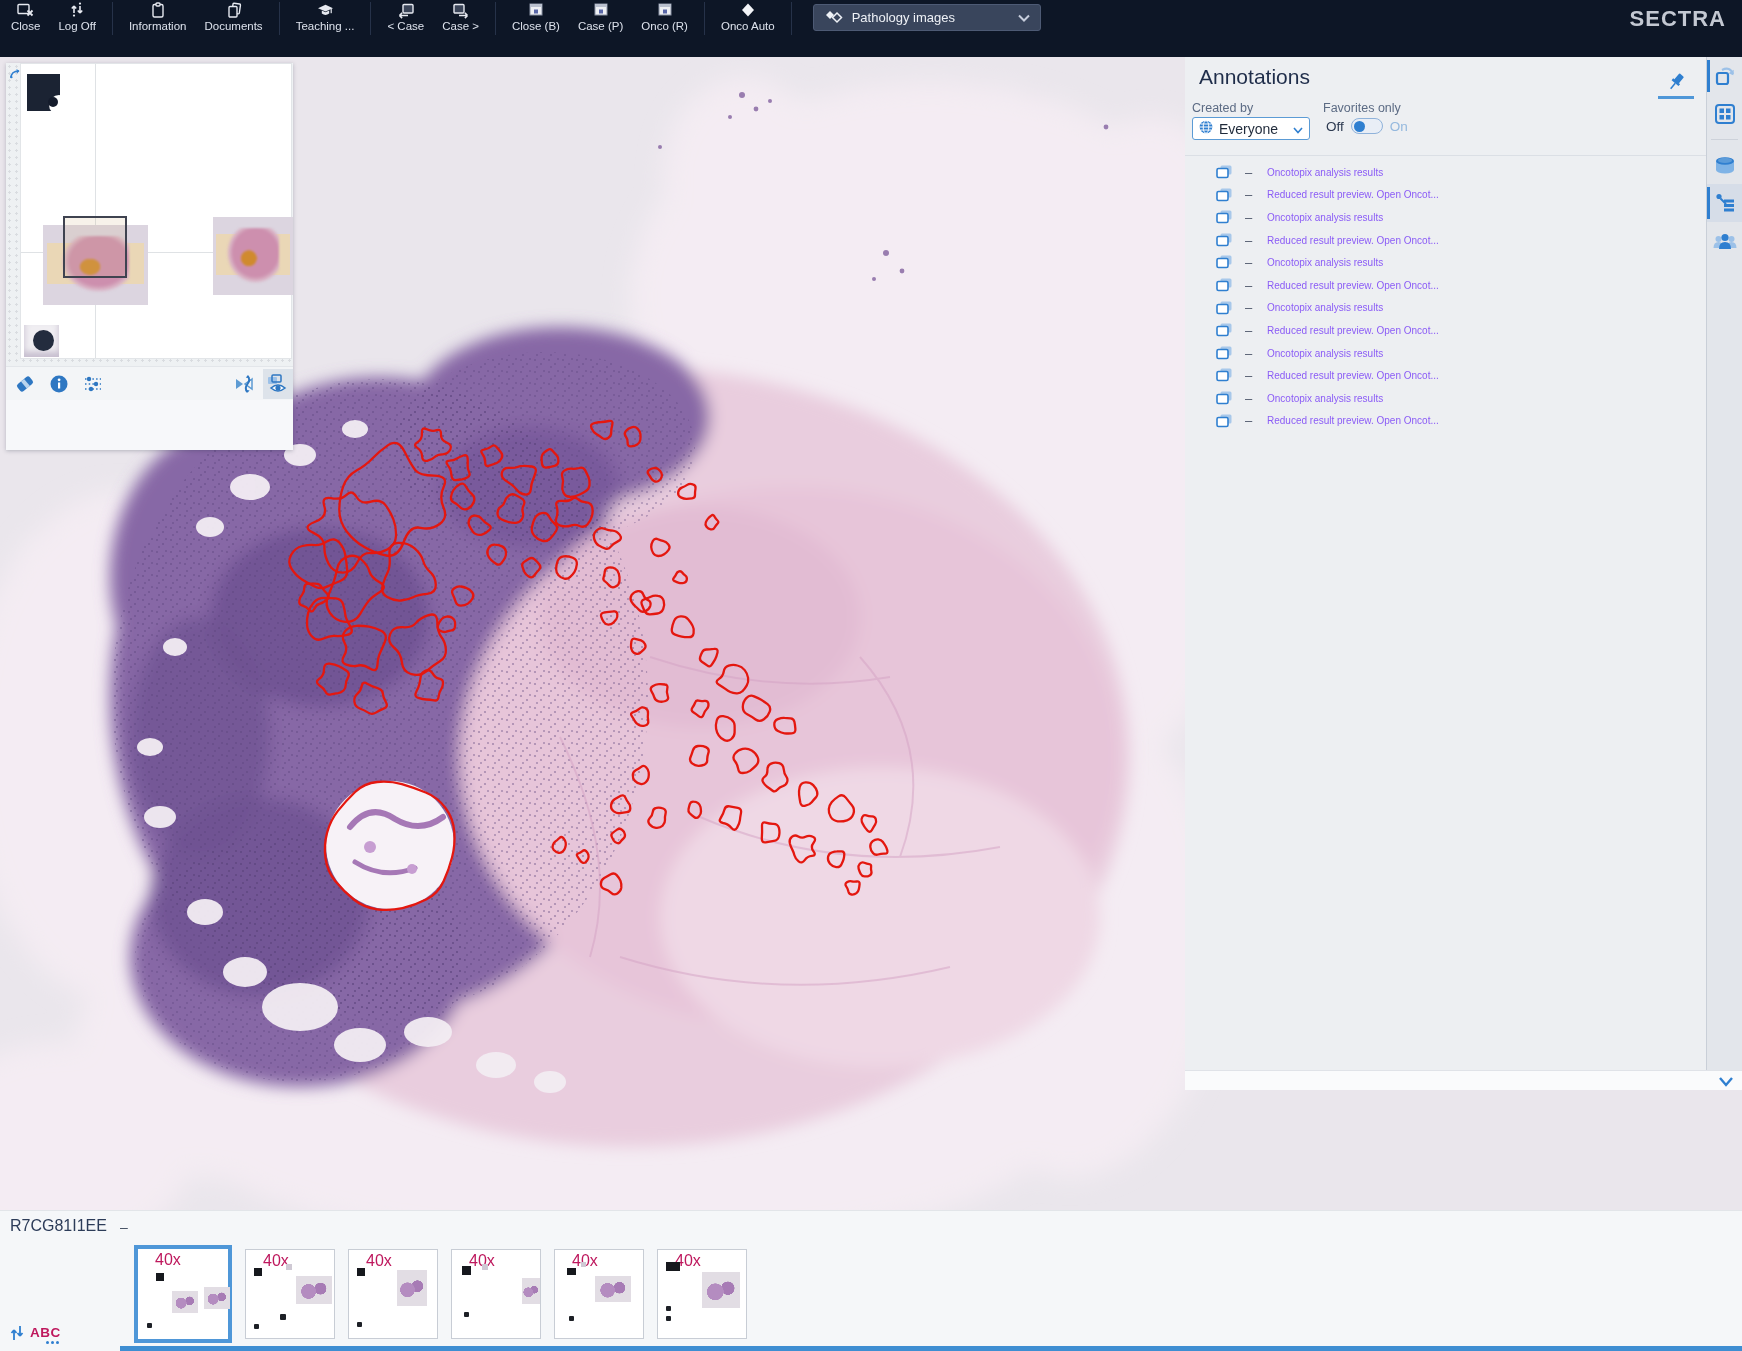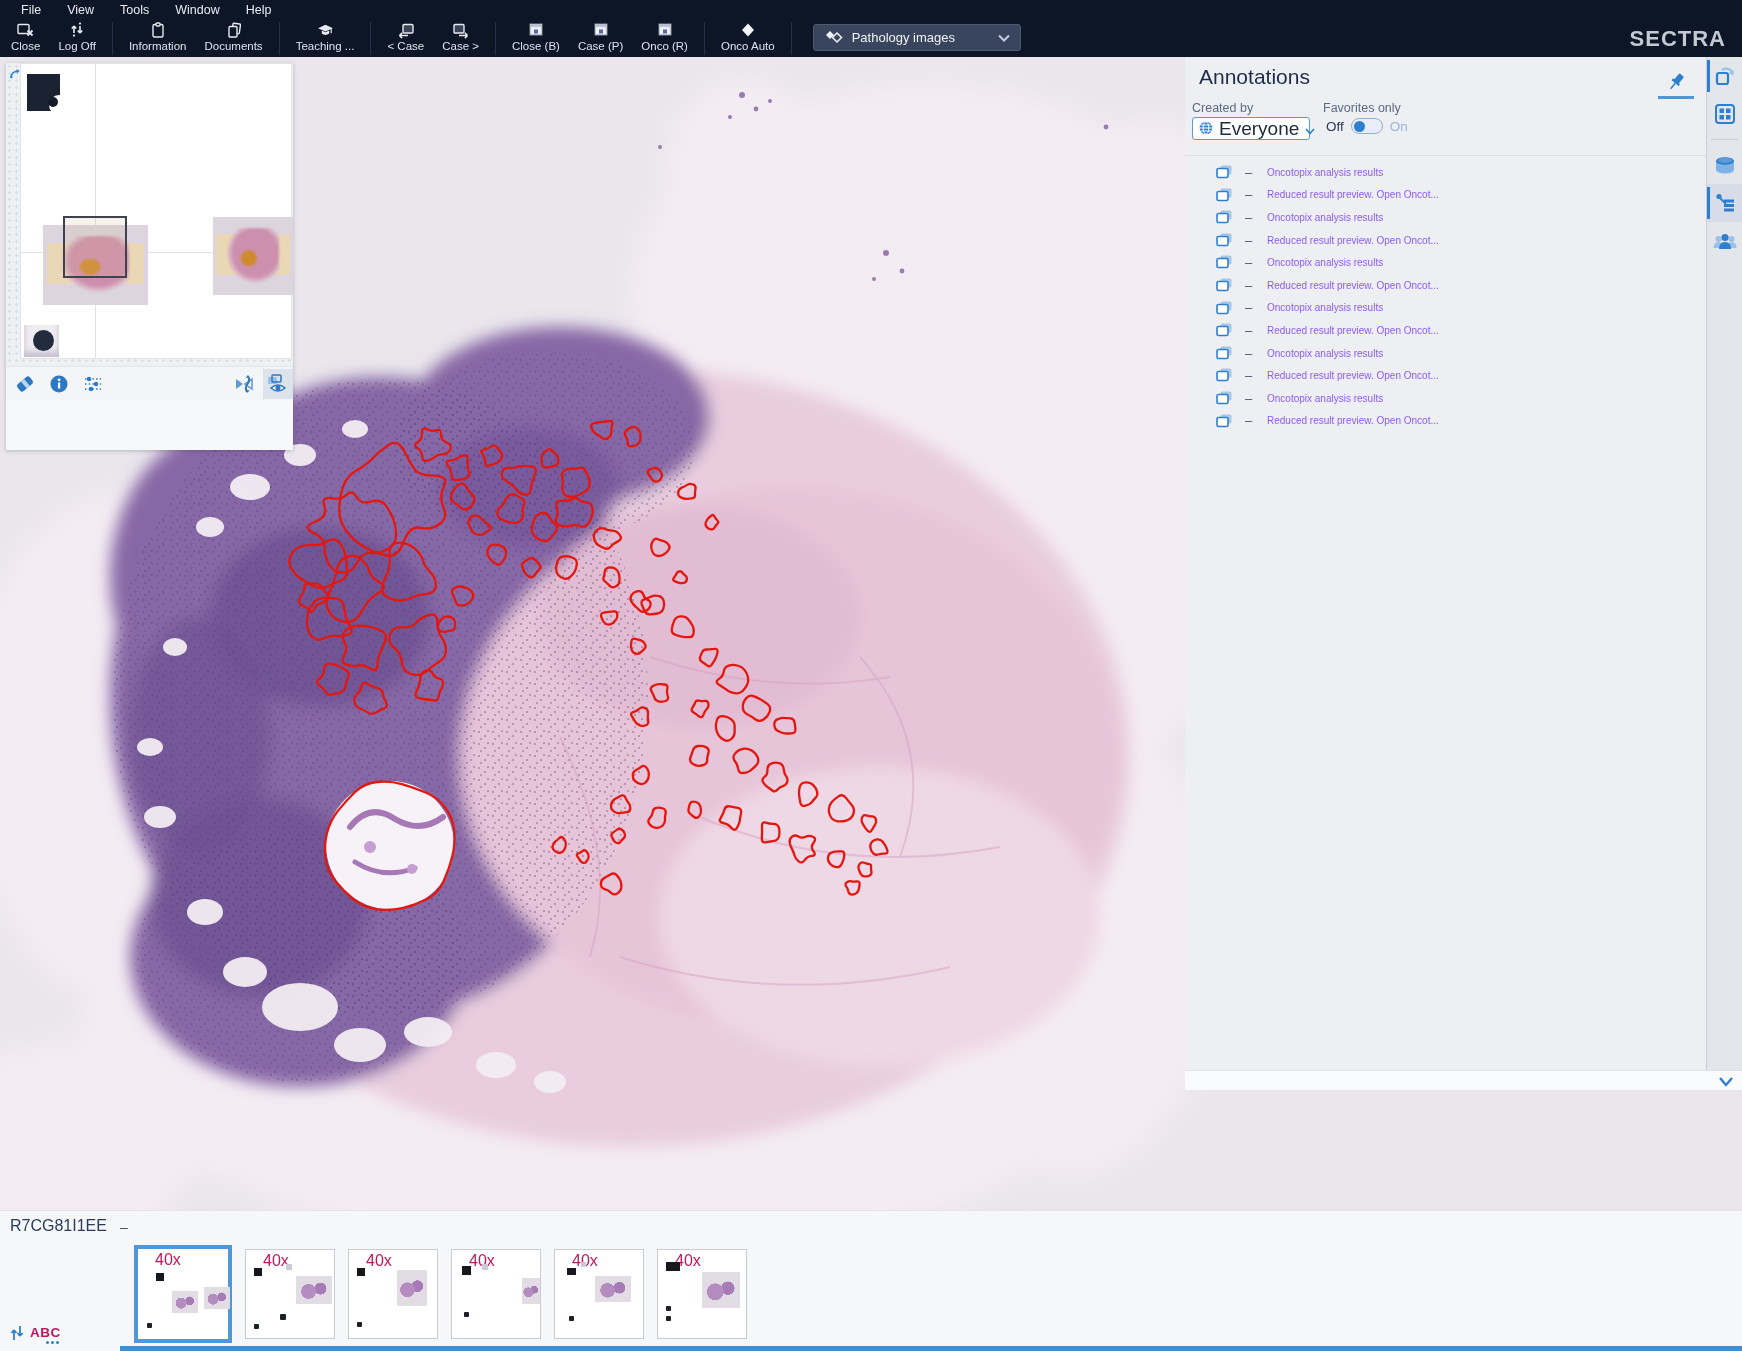--- a/index.html
+++ b/index.html
@@ -8,21 +8,21 @@
 
   
   .topbar{position:absolute;left:0;top:0;width:1742px;height:57px;background:#0d1626;z-index:40;}
   .menurow{display:flex;height:20px;align-items:center;padding-left:8px;}
   .menu-item{color:#e8ebf2;font-size:12.5px;padding:0 13px;line-height:20px;cursor:default;}
   .toolrow{display:flex;height:37px;align-items:stretch;padding-left:2px;}
   .tbtn{display:flex;flex-direction:column;align-items:center;justify-content:flex-start;padding:1px 9px 0;min-width:44px;color:#dde2ec;}
   .tbtn .tbico{height:18px;display:flex;align-items:center;}
   .tbtn .tblabel{font-size:11.5px;line-height:14px;white-space:nowrap;}
   .tsep{width:1px;background:#263249;margin:2px 7px;}
-  .tb-dd{display:flex;align-items:center;gap:8px;background:#39455c;border:1px solid #4d5a74;border-radius:3px;height:27px;margin:4px 0 0 14px;padding:0 10px;width:208px;color:#eef1f6;font-size:13px;}
+  .tb-dd{display:flex;align-items:center;gap:8px;background:#39455c;border:1px solid #4d5a74;border-radius:3px;height:27px;margin:4px 0 0 14px;padding:0 10px;width:228px;color:#eef1f6;font-size:13px;}
   .tb-dd .dd-chev{margin-left:auto;color:#c7cddc;}
   .brand{margin-left:auto;margin-right:16px;align-self:center;color:#c3c8d2;font-size:22px;font-weight:800;letter-spacing:1px;}
 
   
   .viewer{position:absolute;left:0;top:57px;width:1742px;height:1153px;overflow:hidden;z-index:1;}
 
   
   .ovpanel{position:absolute;left:6px;top:63px;width:287px;height:387px;z-index:30;box-shadow:0 1px 4px rgba(20,30,50,.25);background:#f7f8fa;}
   .ovhead{position:relative;height:49px;background:#f7f8fa;border-bottom:1px solid #e3e6ea;}
   .ov-collapse{position:absolute;left:6px;top:14px;width:18px;height:18px;}
@@ -61,21 +61,21 @@
   .ofbtn.hl{background:#dde3ea;}
 
   
   .rpanel{position:absolute;left:1185px;top:57px;width:521px;height:1013px;background:#edeff2;z-index:20;}
   .rp-title{position:absolute;left:14px;top:8px;font-size:21px;color:#1f2d4a;}
   .rp-pin{position:absolute;right:17px;top:12px;width:26px;height:26px;}
   .rp-pinline{position:absolute;right:12px;top:39px;width:36px;height:2.5px;background:#4f97d8;}
   .rp-lbl{position:absolute;font-size:12.5px;color:#5c6b84;}
   .rp-created-lbl{left:7px;top:44px;}
   .rp-fav-lbl{left:138px;top:44px;}
-  .rp-select{position:absolute;left:7px;top:60px;width:118px;height:23px;background:#fff;border:1px solid #5b9bd5;border-radius:3px;display:flex;align-items:center;gap:6px;padding:0 6px;font-size:19px;color:#1f2a3a;}
+  .rp-select{position:absolute;left:7px;top:60px;width:118px;height:23px;background:#fff;border:1px solid #5b9bd5;border-radius:3px;display:flex;align-items:center;gap:6px;padding:0 6px;font-size:14px;color:#1f2a3a;}
   .rp-select .chev{margin-left:auto;}
   .rp-toggle-row{position:absolute;left:141px;top:61px;display:flex;align-items:center;gap:7px;font-size:13.5px;}
   .tg-off{color:#2c3950;}
   .tg-on{color:#94b8de;}
   .tg-pill{width:32px;height:16px;border-radius:9px;background:#e9eef6;border:1px solid #8fb2da;position:relative;}
   .tg-knob{position:absolute;left:2px;top:1.5px;width:11px;height:11px;border-radius:50%;background:#2f7fd0;}
   .rp-list{position:absolute;left:0;top:98px;width:100%;border-top:1px solid #dbdfe5;padding-top:5px;}
   .rp-row{position:relative;height:22.6px;display:flex;align-items:center;}
   .rp-row .ric{position:absolute;left:31px;top:3px;width:16px;height:16px;}
   .rp-row .rdash{position:absolute;left:60px;font-size:13px;color:#4c5568;}
@@ -288,27 +288,20 @@
           <path d="M859.6,827.1 Q859.3,830.0 858.8,832.3 Q858.4,834.5 856.4,836.2 Q854.4,837.8 851.6,837.5 Q848.9,837.1 848.4,834.5 Q848.0,831.8 846.2,829.4 Q844.4,826.9 846.9,825.3 Q849.4,823.8 851.7,824.3 Q853.9,824.9 856.9,824.5 Q859.9,824.2 859.6,827.1 Z"></path>
           <path d="M565.7,785.7 Q566.0,788.0 565.4,790.0 Q564.9,792.1 563.2,794.1 Q561.4,796.2 558.6,795.8 Q555.8,795.3 553.8,793.1 Q551.9,790.9 552.8,788.3 Q553.7,785.7 555.4,784.4 Q557.2,783.2 559.4,781.0 Q561.6,778.9 563.5,781.2 Q565.4,783.5 565.7,785.7 Z"></path>
           <path d="M620.5,823.9 Q621.7,827.0 621.3,830.7 Q620.8,834.4 617.4,836.5 Q614.0,838.5 611.2,835.8 Q608.4,833.2 604.7,832.1 Q600.9,831.0 600.9,827.0 Q600.9,823.0 604.2,821.1 Q607.5,819.2 610.8,817.3 Q614.1,815.4 616.7,818.1 Q619.3,820.9 620.5,823.9 Z"></path>
           <path d="M588.4,797.9 Q588.9,800.0 588.1,801.8 Q587.3,803.6 585.7,805.1 Q584.1,806.5 582.3,805.5 Q580.5,804.4 579.7,802.9 Q578.9,801.5 577.4,799.4 Q575.9,797.4 578.2,796.5 Q580.5,795.7 582.4,794.1 Q584.3,792.5 586.1,794.2 Q587.9,795.9 588.4,797.9 Z"></path>
           <path d="M454.3,774.9 Q455.3,788.0 452.1,800.2 Q449.0,812.4 443.6,824.3 Q438.3,836.3 426.6,842.3 Q415.0,848.3 402.5,851.1 Q390.0,853.9 377.0,852.3 Q364.0,850.7 353.8,842.5 Q343.7,834.3 335.4,824.2 Q327.1,814.0 325.5,801.0 Q323.8,788.0 327.1,775.6 Q330.4,763.3 338.1,753.6 Q345.9,743.9 355.1,735.0 Q364.4,726.1 377.2,725.0 Q390.0,723.8 401.9,727.2 Q413.7,730.7 425.7,735.5 Q437.7,740.3 445.5,751.0 Q453.4,761.7 454.3,774.9 Z"></path>
         </g>
     </svg>
   </div>
 
   <div class="topbar">
-    <div class="menurow">
-      <span class="menu-item">File</span>
-      <span class="menu-item">View</span>
-      <span class="menu-item">Tools</span>
-      <span class="menu-item">Window</span>
-      <span class="menu-item">Help</span>
-    </div>
     <div class="toolrow">
       <div class="tbtn">
         <span class="tbico">
           <svg width="19" height="18" viewBox="0 0 19 18">
               <rect x="2" y="3.5" width="11" height="9" rx="1" fill="none" stroke="#e6e9f0" stroke-width="1.4"></rect>
               <path d="M11.5,9.5 l5,5 M16.5,9.5 l-5,5" stroke="#e6e9f0" stroke-width="1.8"></path>
             </svg>
         </span>
           <span class="tblabel">Close</span>
       </div>

